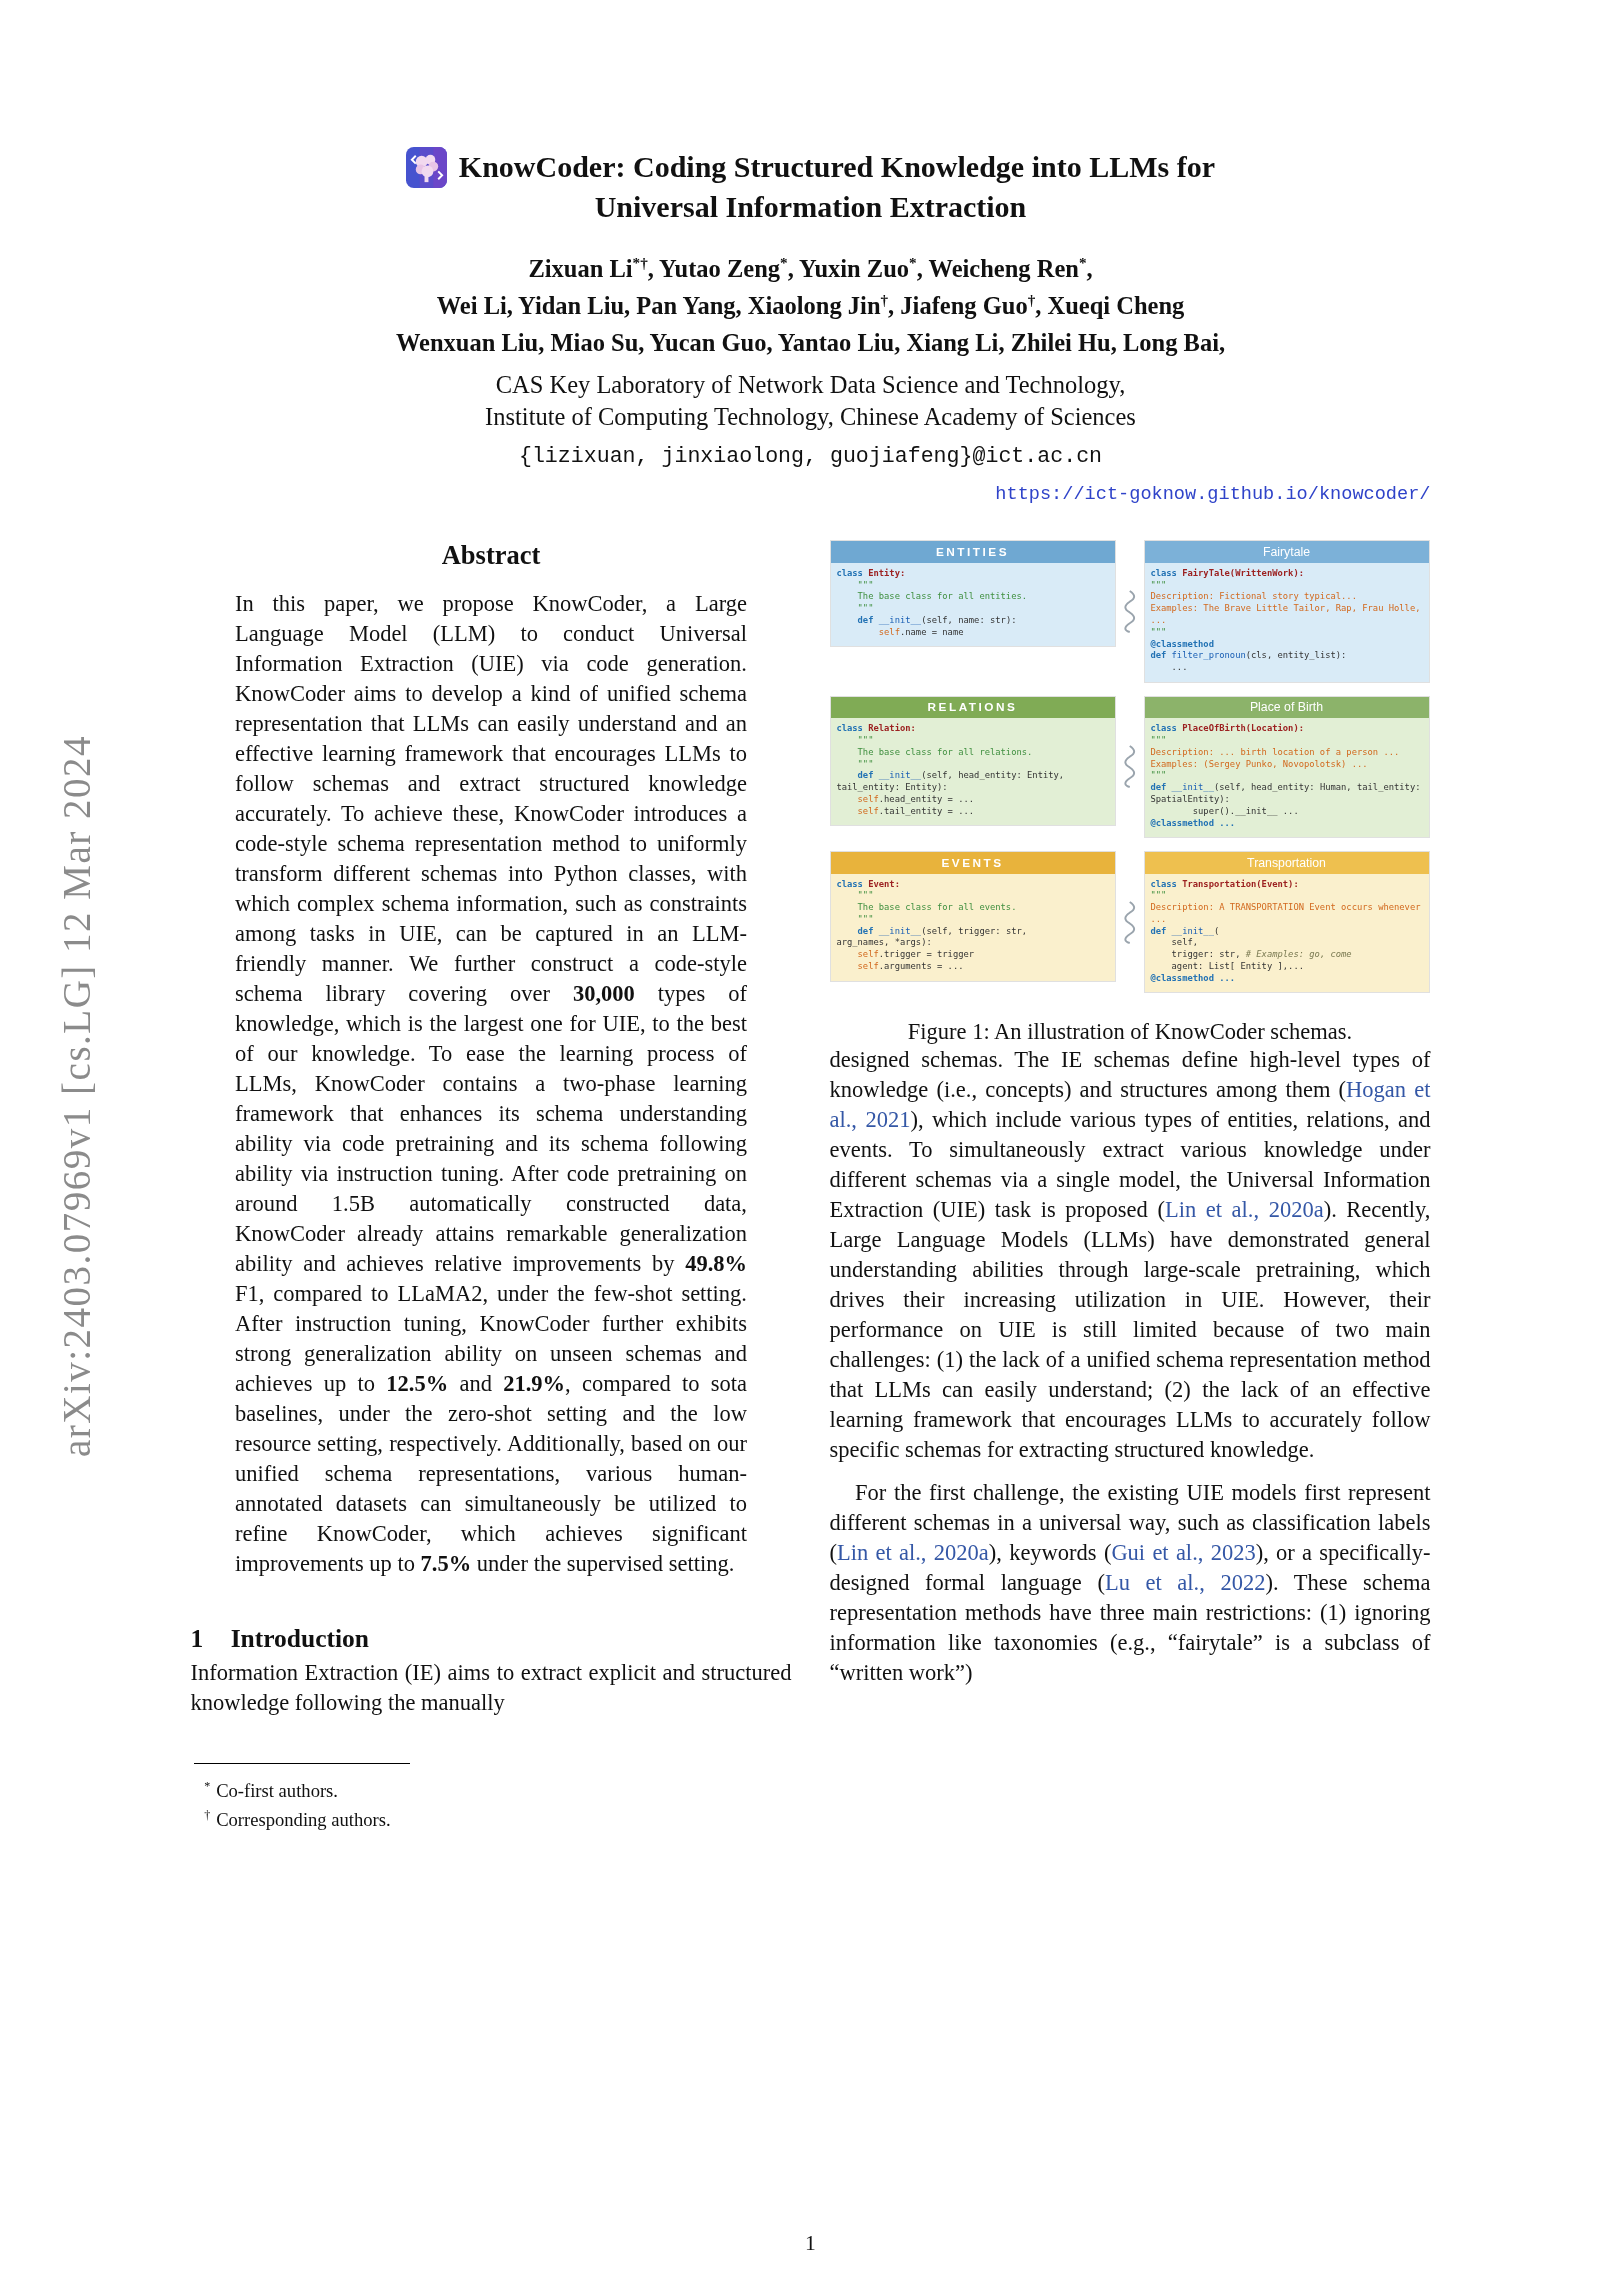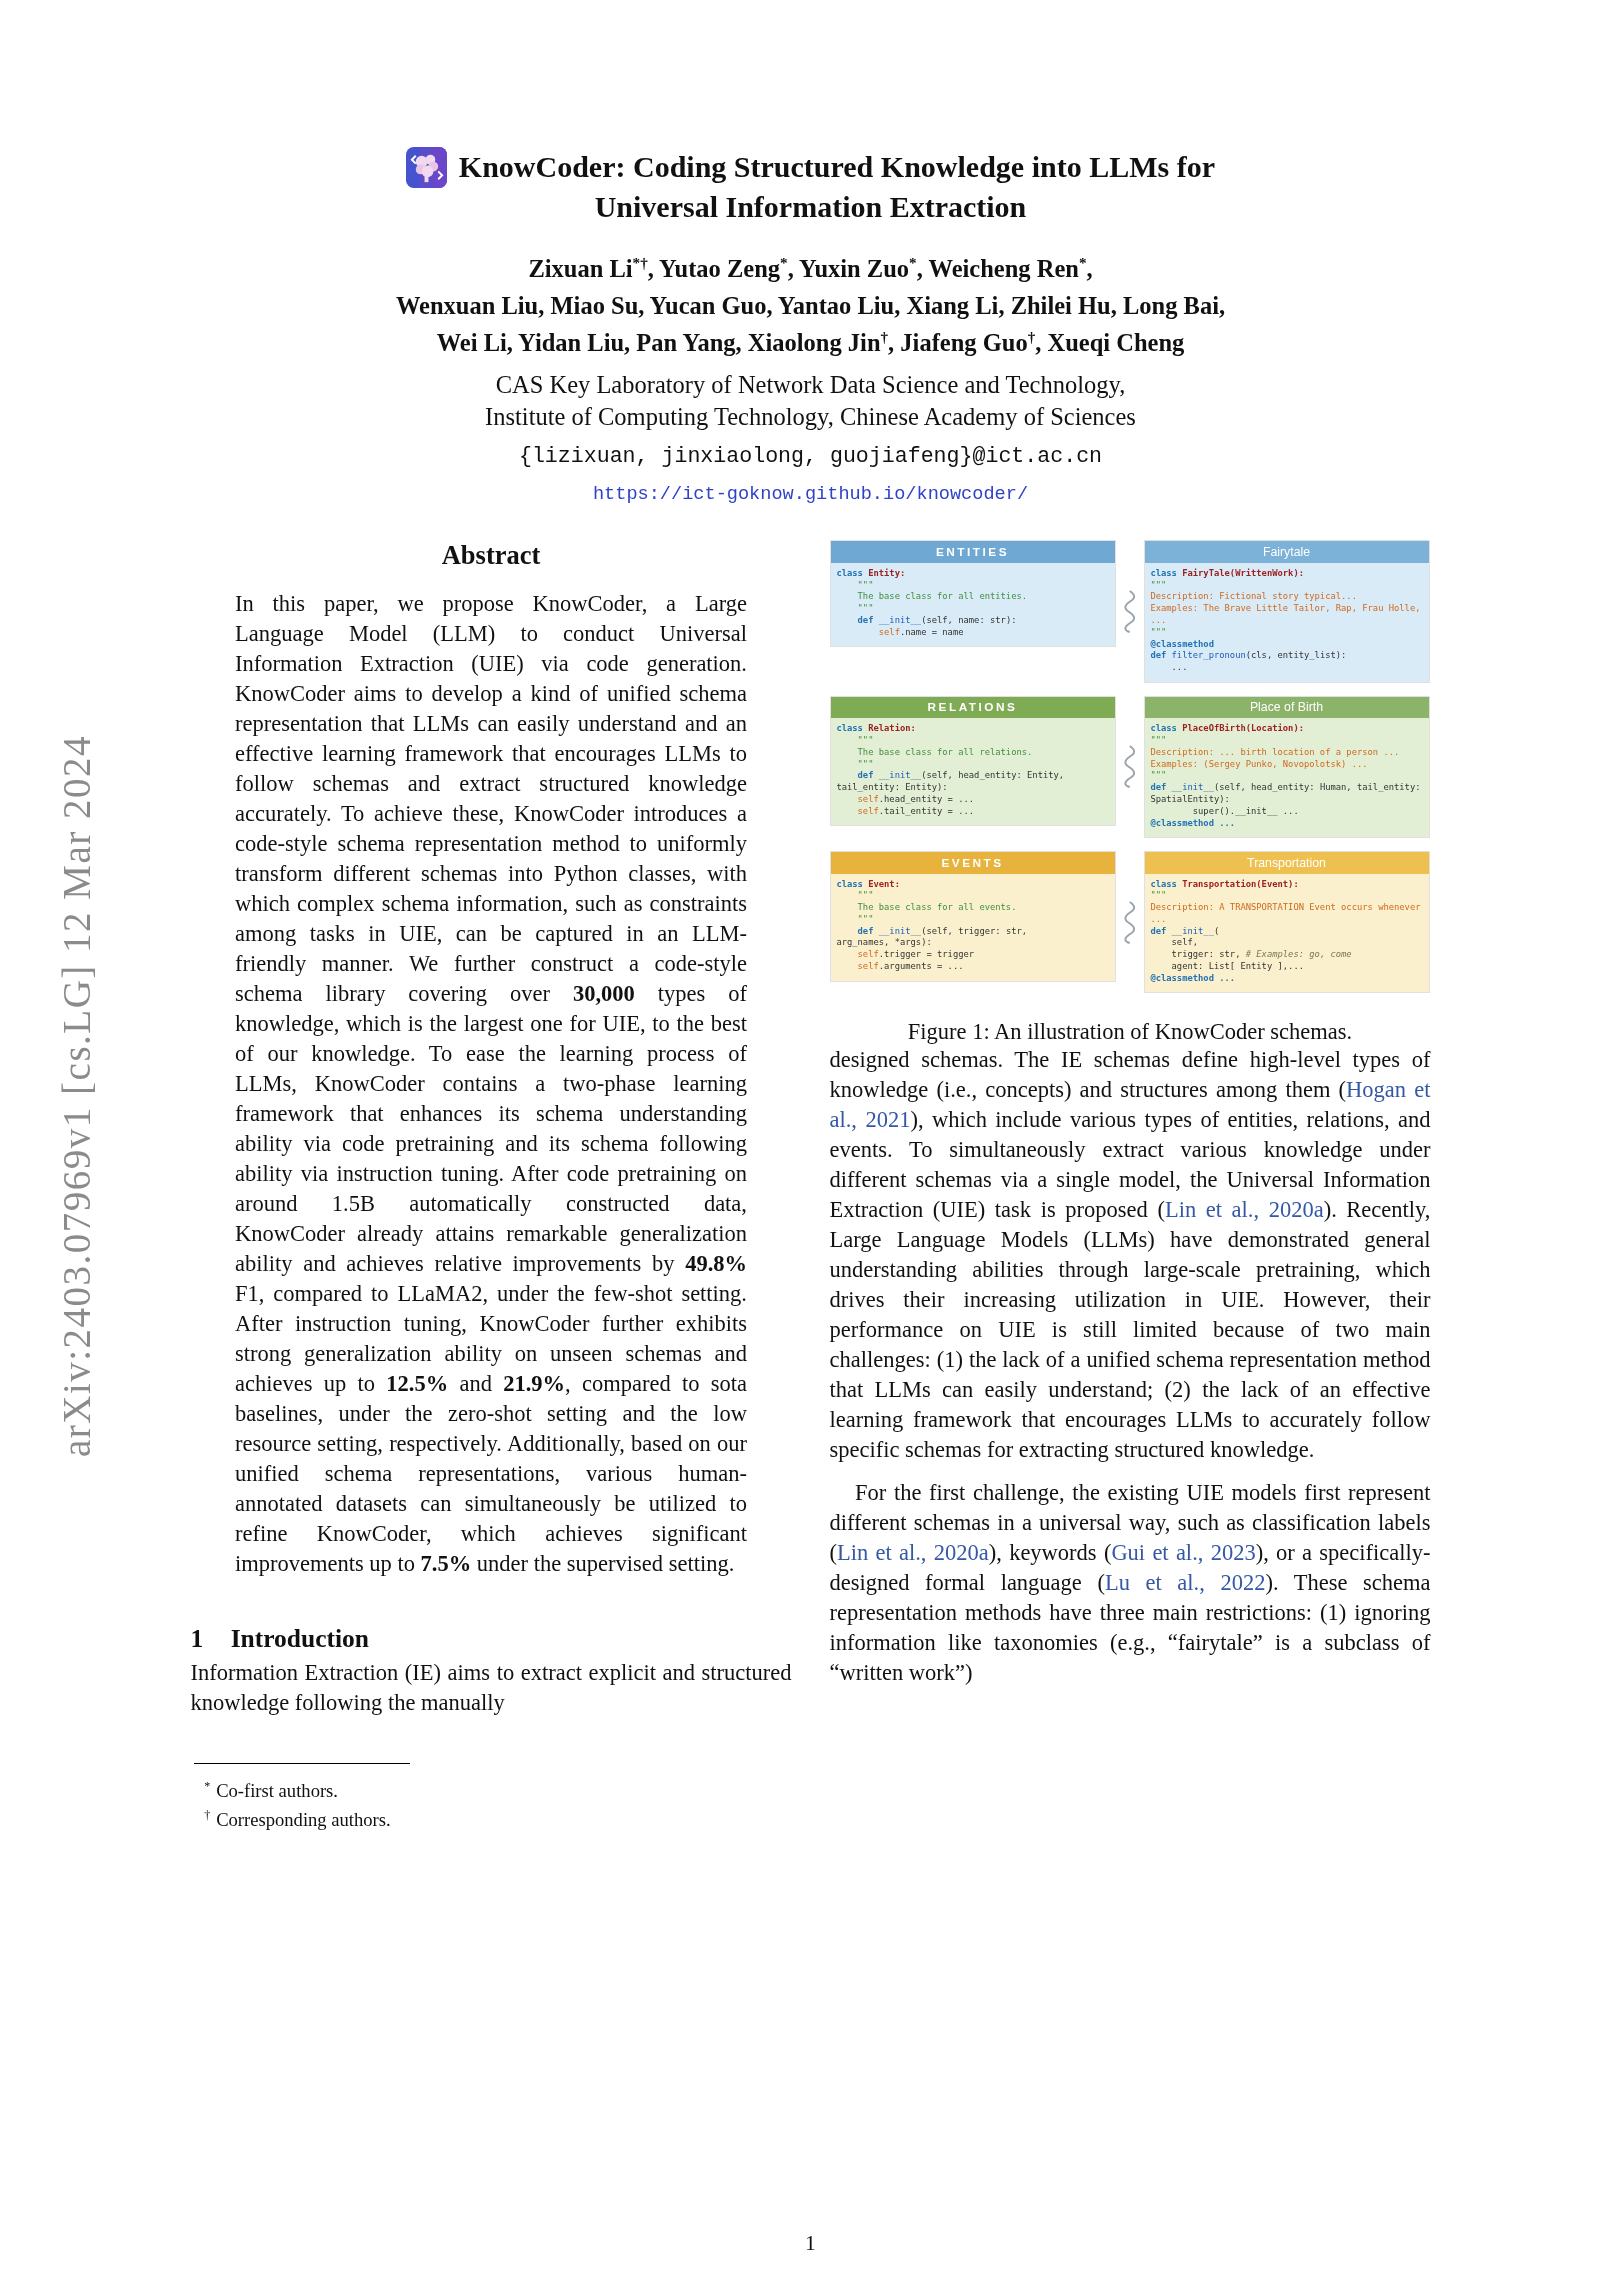--- a/index.html
+++ b/index.html
@@ -16,21 +16,21 @@
 
   .content { width:1240px; margin:0 auto; padding-top:147px; position:relative; }
 
   .title-row { display:flex; align-items:center; justify-content:center; gap:11.8px; }
   .title-text { font-size:30px; font-weight:bold; line-height:1.28; text-align:center; }
   .logo { width:41px; height:41px; flex:0 0 auto; }
 
   .authors { margin-top:23.5px; text-align:center; font-size:24.5px; font-weight:bold; line-height:37px; }
   .affil { text-align:center; font-size:24.5px; line-height:32px; margin-top:7.8px; }
   .email { text-align:center; font-family:"Liberation Mono", monospace; font-size:21.6px; margin-top:11.8px; }
-  .site-url { text-align:center; font-family:"Liberation Mono", monospace; font-size:18.6px; margin-top:15.7px; color:#2f43c9; }
+  .site-url { text-align:right; font-family:"Liberation Mono", monospace; font-size:18.6px; margin-top:15.7px; color:#2f43c9; }
 
   .seg-sup { vertical-align:super; font-size:0.62em; line-height:0; }
   .seg-b { font-weight:bold; }
   .seg-link { color:#3457a6; }
 
   .columns { display:flex; gap:38px; margin-top:35px; }
   .col-left { width:601px; }
   .col-right { width:601px; }
 
   .abstract-heading { text-align:center; font-size:26.5px; font-weight:bold; margin-bottom:17.6px; }
@@ -97,22 +97,22 @@
           <rect x="19" y="28" width="4" height="8" fill="#f2d9ef"></rect>
           <path d="M10 9 l-4 4 4 4" stroke="#ffffff" stroke-width="2" fill="none"></path>
           <path d="M33 25 l4 4 -4 4" stroke="#ffffff" stroke-width="2" fill="none"></path>
         </svg>
         <div class="title-text">KnowCoder: Coding Structured Knowledge into LLMs for</div>
       </div>
       <div class="title-text">Universal Information Extraction</div>
 
       <div class="authors">
         <div><span>Zixuan Li</span><span class="seg-sup">*†</span><span>, Yutao Zeng</span><span class="seg-sup">*</span><span>, Yuxin Zuo</span><span class="seg-sup">*</span><span>, Weicheng Ren</span><span class="seg-sup">*</span><span>,</span></div>
+        <div><span>Wei Li, Yidan Liu, Pan Yang, Xiaolong Jin</span><span class="seg-sup">†</span><span>, Jiafeng Guo</span><span class="seg-sup">†</span><span>, Xueqi Cheng</span></div>
         <div><span>Wenxuan Liu, Miao Su, Yucan Guo, Yantao Liu, Xiang Li, Zhilei Hu, Long Bai,</span></div>
-        <div><span>Wei Li, Yidan Liu, Pan Yang, Xiaolong Jin</span><span class="seg-sup">†</span><span>, Jiafeng Guo</span><span class="seg-sup">†</span><span>, Xueqi Cheng</span></div>
       </div>
 
       <div class="affil">
         <div>CAS Key Laboratory of Network Data Science and Technology,</div>
         <div>Institute of Computing Technology, Chinese Academy of Sciences</div>
       </div>
 
       <div class="email">{lizixuan, jinxiaolong, guojiafeng}@ict.ac.cn</div>
       <div class="site-url">https://ict-goknow.github.io/knowcoder/</div>
     </header>

